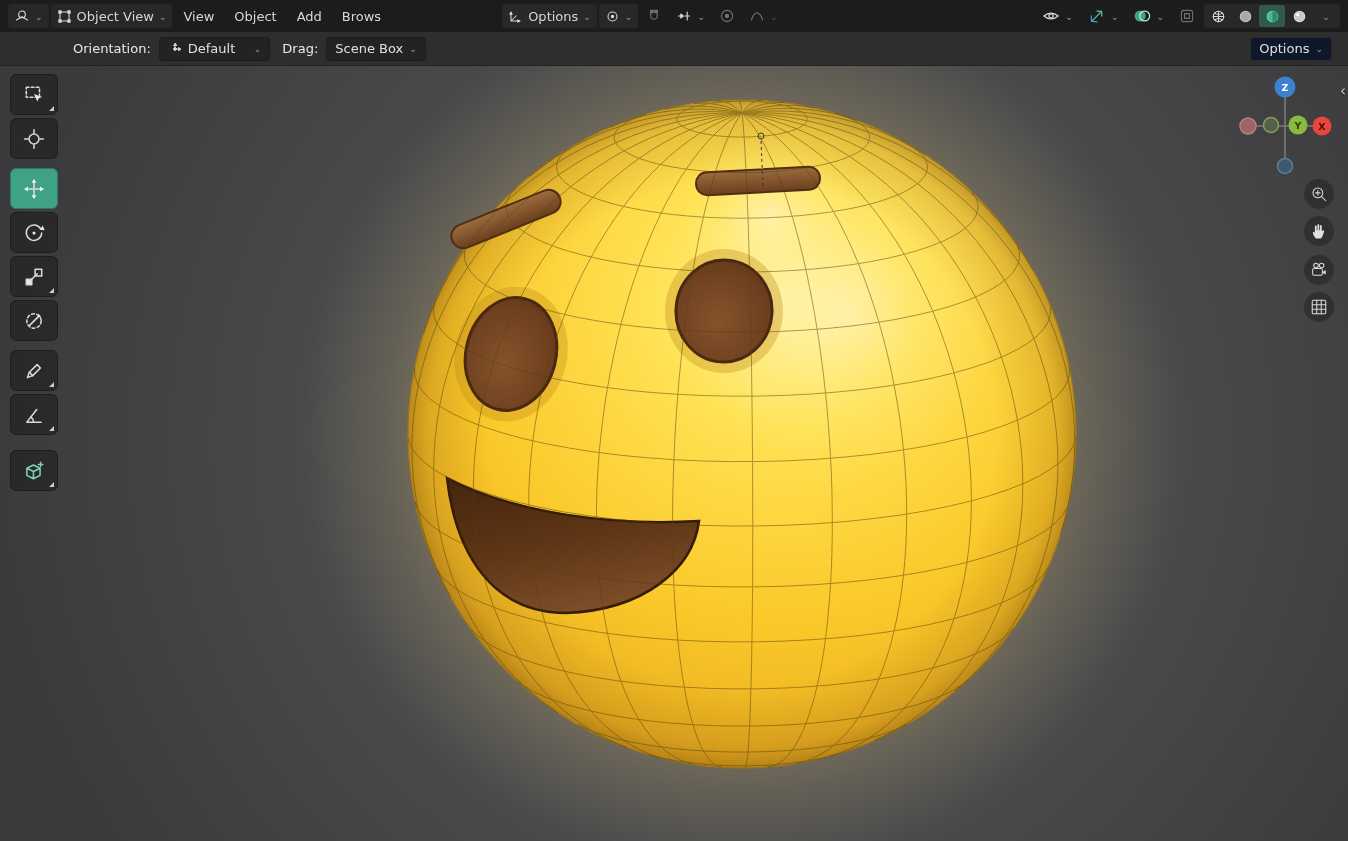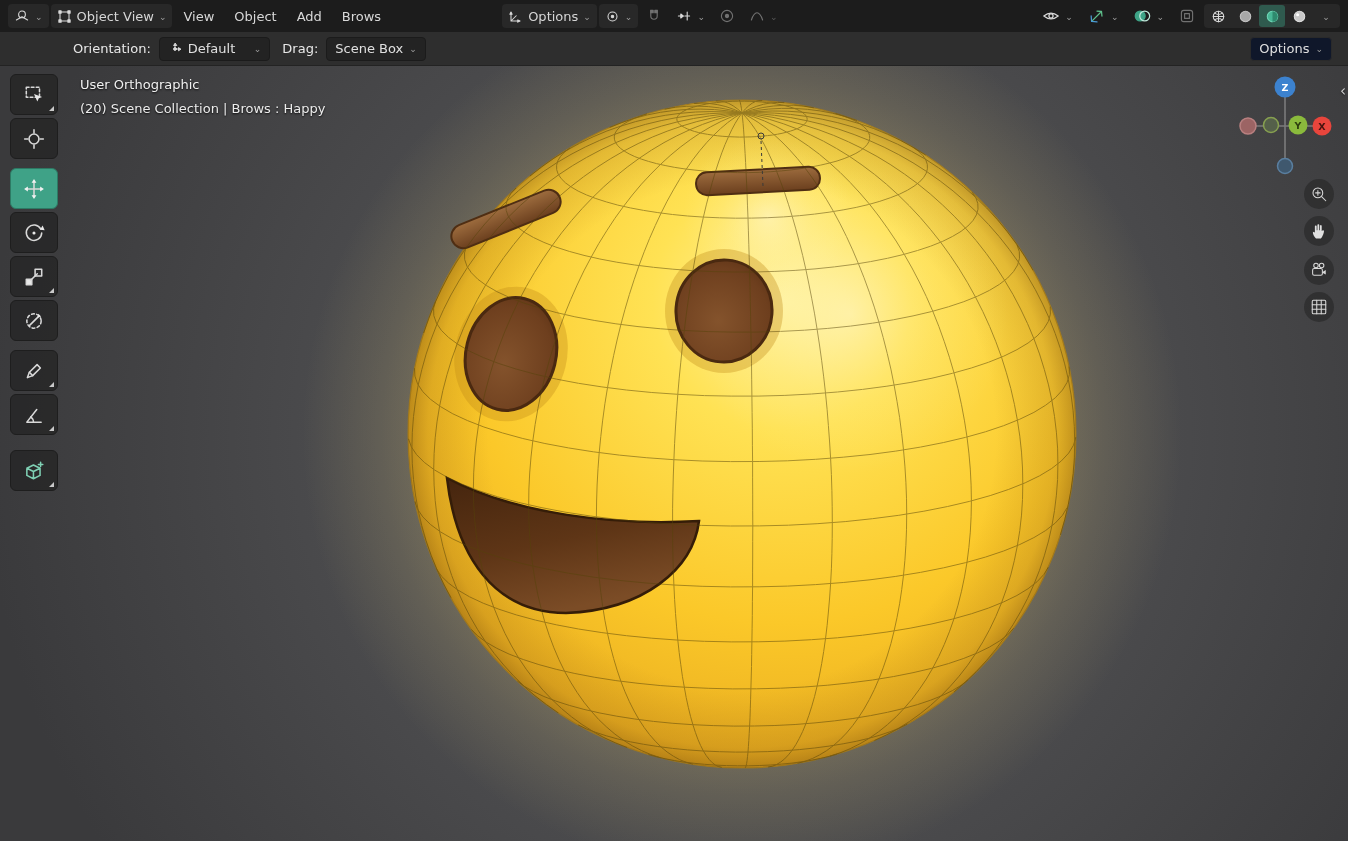--- a/index.html
+++ b/index.html
@@ -310,24 +310,20 @@
           <path d="M728.5,70.7L734.1,70.9L739.7,71.1L745.4,71.0L751.1,70.9L756.7,70.6L762.1,70.2L767.5,69.6L772.6,69.0L777.5,68.2L782.1,67.3L786.4,66.2L790.4,65.1L794.0,63.9L797.3,62.6L800.1,61.3L802.4,59.8L804.3,58.4L805.7,56.8L806.7,55.3L807.1,53.7L807.1,52.2L806.5,50.6L805.5,49.1L804.0,47.6L802.0,46.1L799.5,44.7L796.6,43.3L793.3,42.1L789.7,40.9L785.6,39.8L781.2,38.8L776.5,37.9L771.6,37.1L766.4,36.5L761.1,35.9L755.5,35.5L749.9,35.3L744.3,35.2L738.6,35.2L732.9,35.3L727.3,35.6L721.9,36.0L716.5,36.6L711.4,37.2L706.5,38.0L701.9,39.0L697.6,40.0L693.6,41.1L690.0,42.3L686.7,43.6L683.9,45.0L681.6,46.4L679.7,47.9L678.3,49.4L677.3,50.9L676.9,52.5L676.9,54.0L677.5,55.6L678.5,57.1L680.0,58.7L682.0,60.1L684.5,61.5L687.4,62.9L690.7,64.2L694.3,65.4L698.4,66.5L702.8,67.5L707.5,68.3L712.4,69.1L717.6,69.8L722.9,70.3L728.5,70.7"></path>
         </g>
 
       <g stroke="#3a3a3a" fill="none">
         <circle cx="761" cy="70" r="3"></circle>
         <path d="M761 75 L763 120" stroke-dasharray="3 3"></path>
       </g>
     </g>
   </svg>
 
-  <div class="vp-text">
-    <div>User Orthographic</div>
-    <div class="line2">(20) Scene Collection | Brows : Happy</div>
-  </div>
 
   <div class="toolbar">
     <div class="tgroup">
       <div class="tool-btn">
         <svg class="icon" width="22" height="22" viewBox="0 0 20 20">
             <rect x="3" y="3" width="12" height="9" stroke-dasharray="2.5 2"></rect>
             <path d="M10 9 l3 7 1.4-3 3-1.2 z" fill="#e8e8e8" stroke="none"></path>
           </svg>
         <span class="corner"></span>
       </div>

